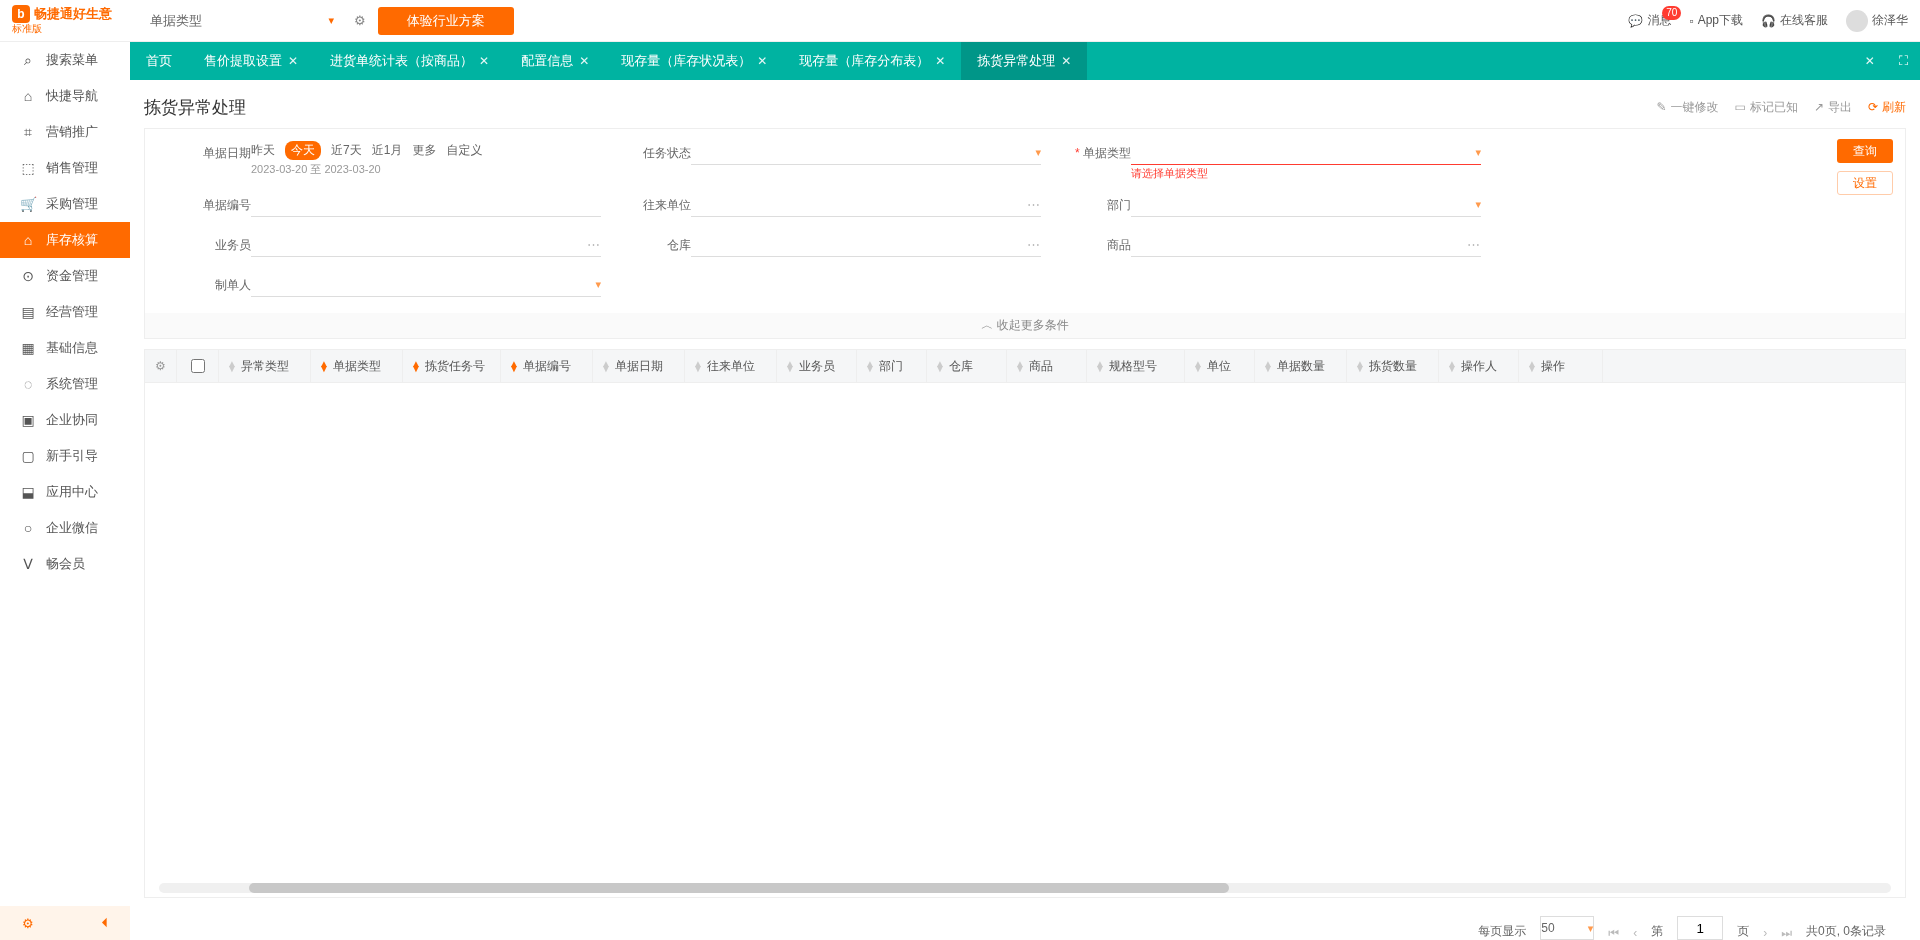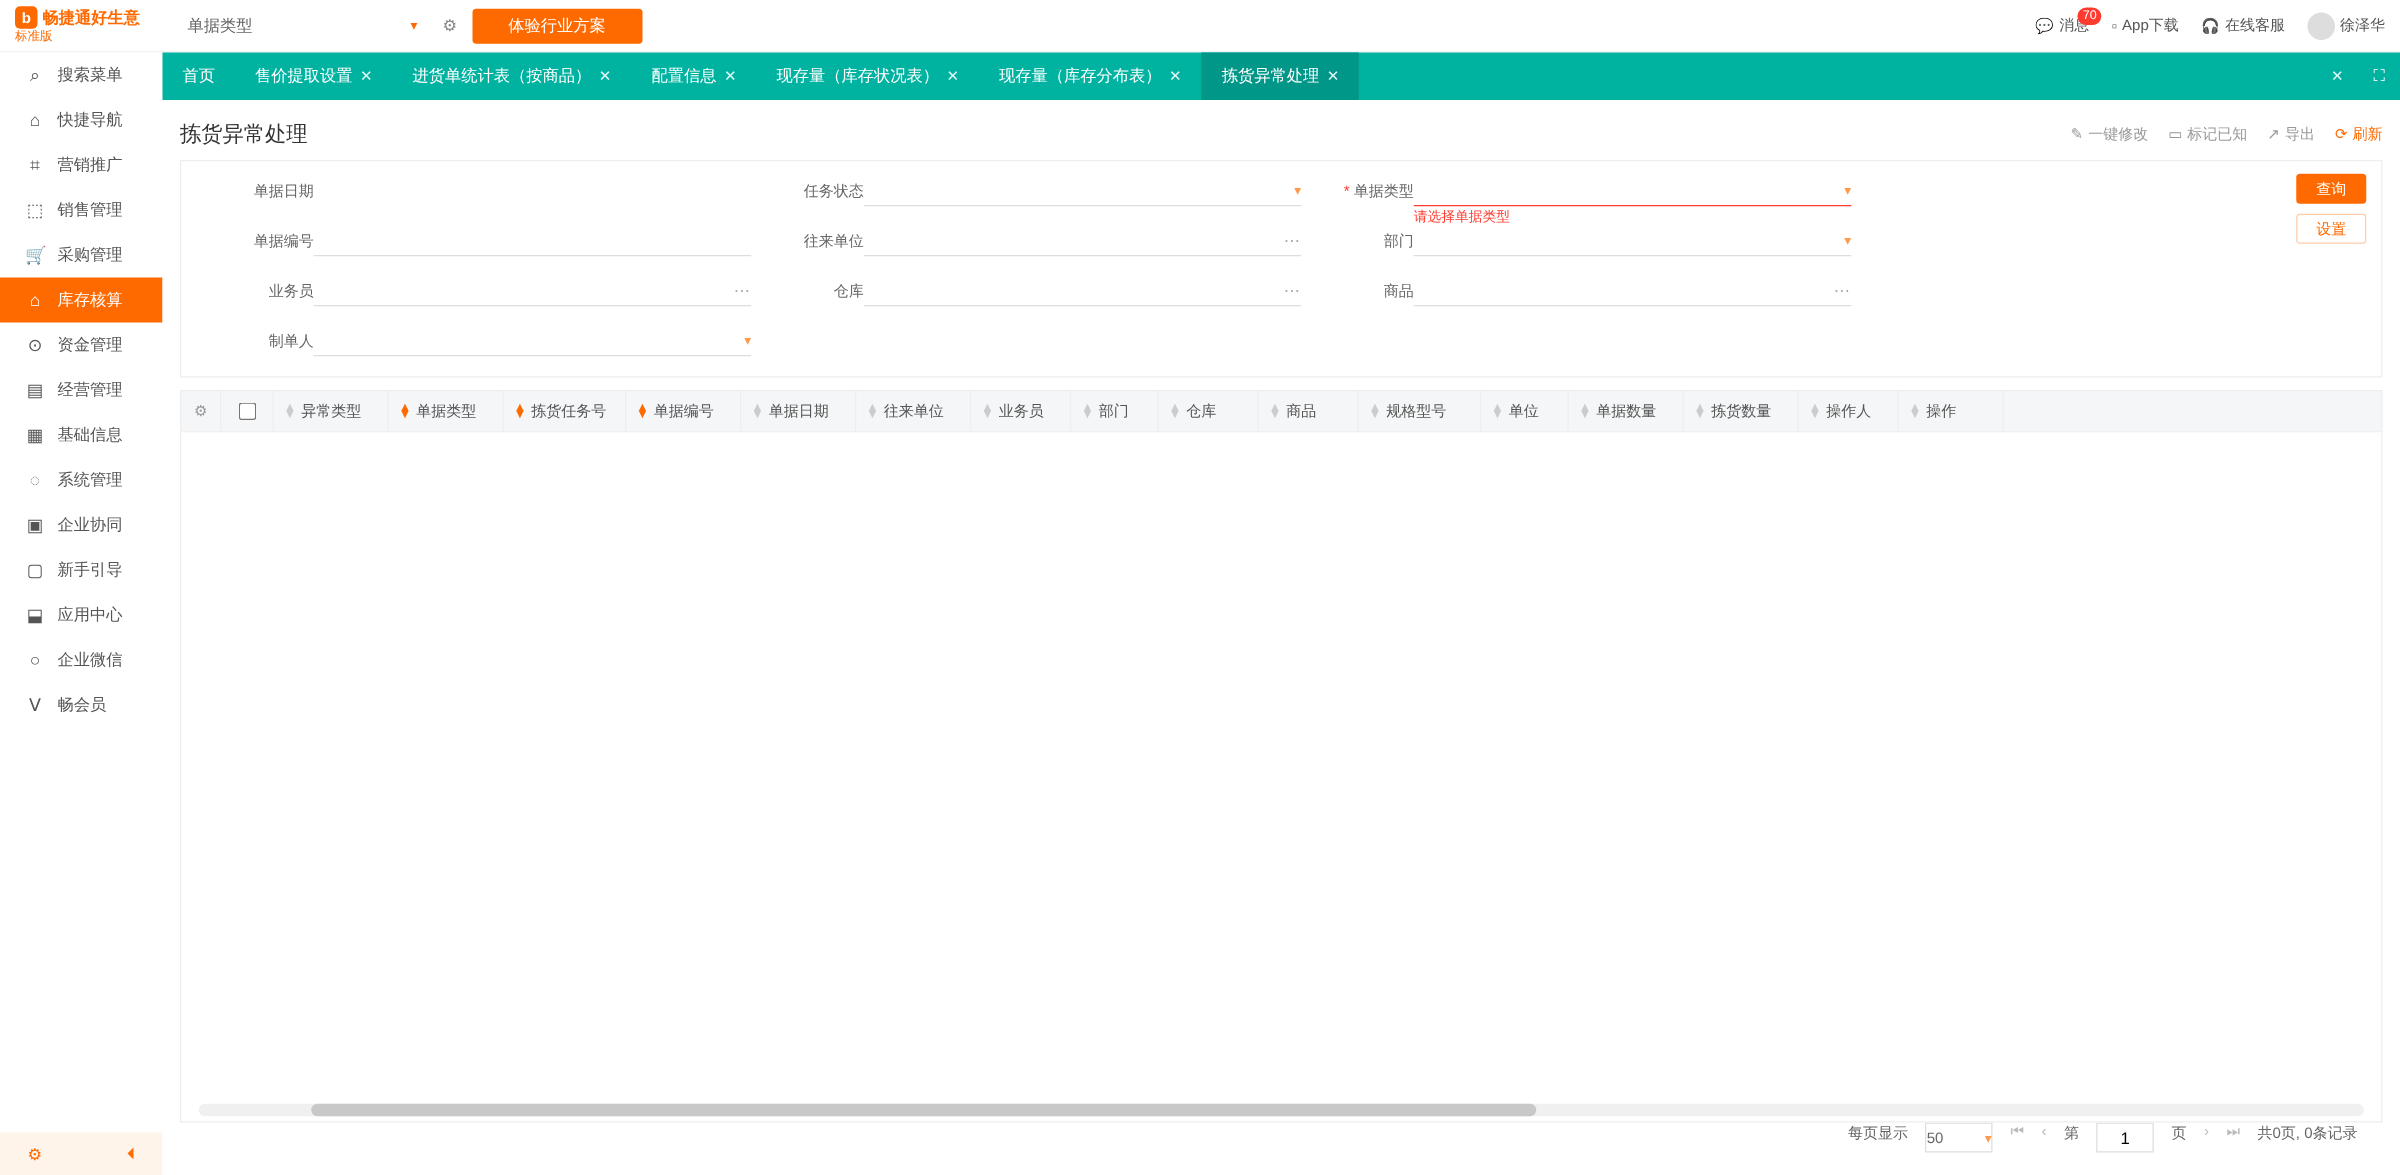--- a/index.html
+++ b/index.html
@@ -60,21 +60,21 @@
 .table-wrap{flex:1;margin-top:10px;display:flex;flex-direction:column;min-height:0;}
 .thead{display:flex;background:#f5f6f7;height:34px;align-items:center;font-size:12px;color:#555;border:1px solid #eee;}
 .th{padding:0 8px;border-right:1px solid #eee;height:100%;display:flex;align-items:center;gap:4px;white-space:nowrap;}
 .sort{color:#ccc;font-size:10px;display:inline-flex;flex-direction:column;line-height:5px;}
 .sort.on{color:#ff6a00;}
 .th-chk{width:42px;justify-content:center;}
 .th-gear{width:32px;justify-content:center;color:#999;}
 .tbody{flex:1;border:1px solid #eee;border-top:none;background:#fff;position:relative;}
 .hscroll{position:absolute;bottom:4px;left:14px;right:14px;height:10px;background:#f0f0f0;border-radius:5px;}
 .hthumb{position:absolute;left:90px;width:980px;height:100%;background:#c8c8c8;border-radius:5px;}
-.pager{height:42px;display:flex;align-items:flex-start;justify-content:flex-end;gap:14px;font-size:12px;color:#666;padding-right:20px;}
+.pager{height:42px;display:flex;align-items:flex-end;justify-content:flex-end;gap:14px;font-size:12px;color:#666;padding-right:20px;}
 .pg-sel{border:1px solid #ddd;height:24px;width:54px;display:flex;align-items:center;justify-content:space-between;padding:0 0;}
 .pg-in{border:1px solid #ddd;height:24px;width:46px;text-align:center;}
 .pg-ico{color:#bbb;cursor:pointer;}
 input[type=checkbox]{width:14px;height:14px;}
 </style>
 </head>
 <body>
 
 <div class="root">
   <div class="topbar">
@@ -249,20 +249,31 @@
 
         <div class="filter-box">
           <div class="filter-actions">
             <button class="btn-o">查询</button>
             <button class="btn-g">设置</button>
           </div>
 
           <div class="f-row">
             <div class="f-group" style="width:440px">
               <div class="f-label">单据日期</div>
+              <div>
+                <div class="date-links">
+                  <span>昨天</span>
+                  <span class="sel">今天</span>
+                  <span>近7天</span>
+                  <span>近1月</span>
+                  <span>更多</span>
+                  <span>自定义</span>
+                </div>
+                <div class="date-sub">2023-03-20 至 2023-03-20</div>
+              </div>
             </div>
             <div class="f-group" style="width:440px">
               <div class="f-label">任务状态</div>
               <div class="f-ctrl">
                   <span></span>
                   <span class="chev2">▾</span>
                 </div>
             </div>
             <div class="f-group" style="width:440px">
               <div class="f-label req">单据类型</div>
@@ -322,20 +333,24 @@
           <div class="f-row">
             <div class="f-group" style="width:440px">
               <div class="f-label">制单人</div>
               <div class="f-ctrl">
                   <span></span>
                   <span class="chev2">▾</span>
                 </div>
             </div>
           </div>
 
+          <div class="collapse">
+            <span>︿</span>
+            <span>收起更多条件</span>
+          </div>
         </div>
 
         <div class="table-wrap">
           <div class="thead">
             <div class="th th-gear">⚙</div>
             <div class="th th-chk">
                 <input type="checkbox" style="">
               </div>
             <div id="th-slot" style="display:flex;height:100%">
                 <div class="th" style="width: 92px;">

